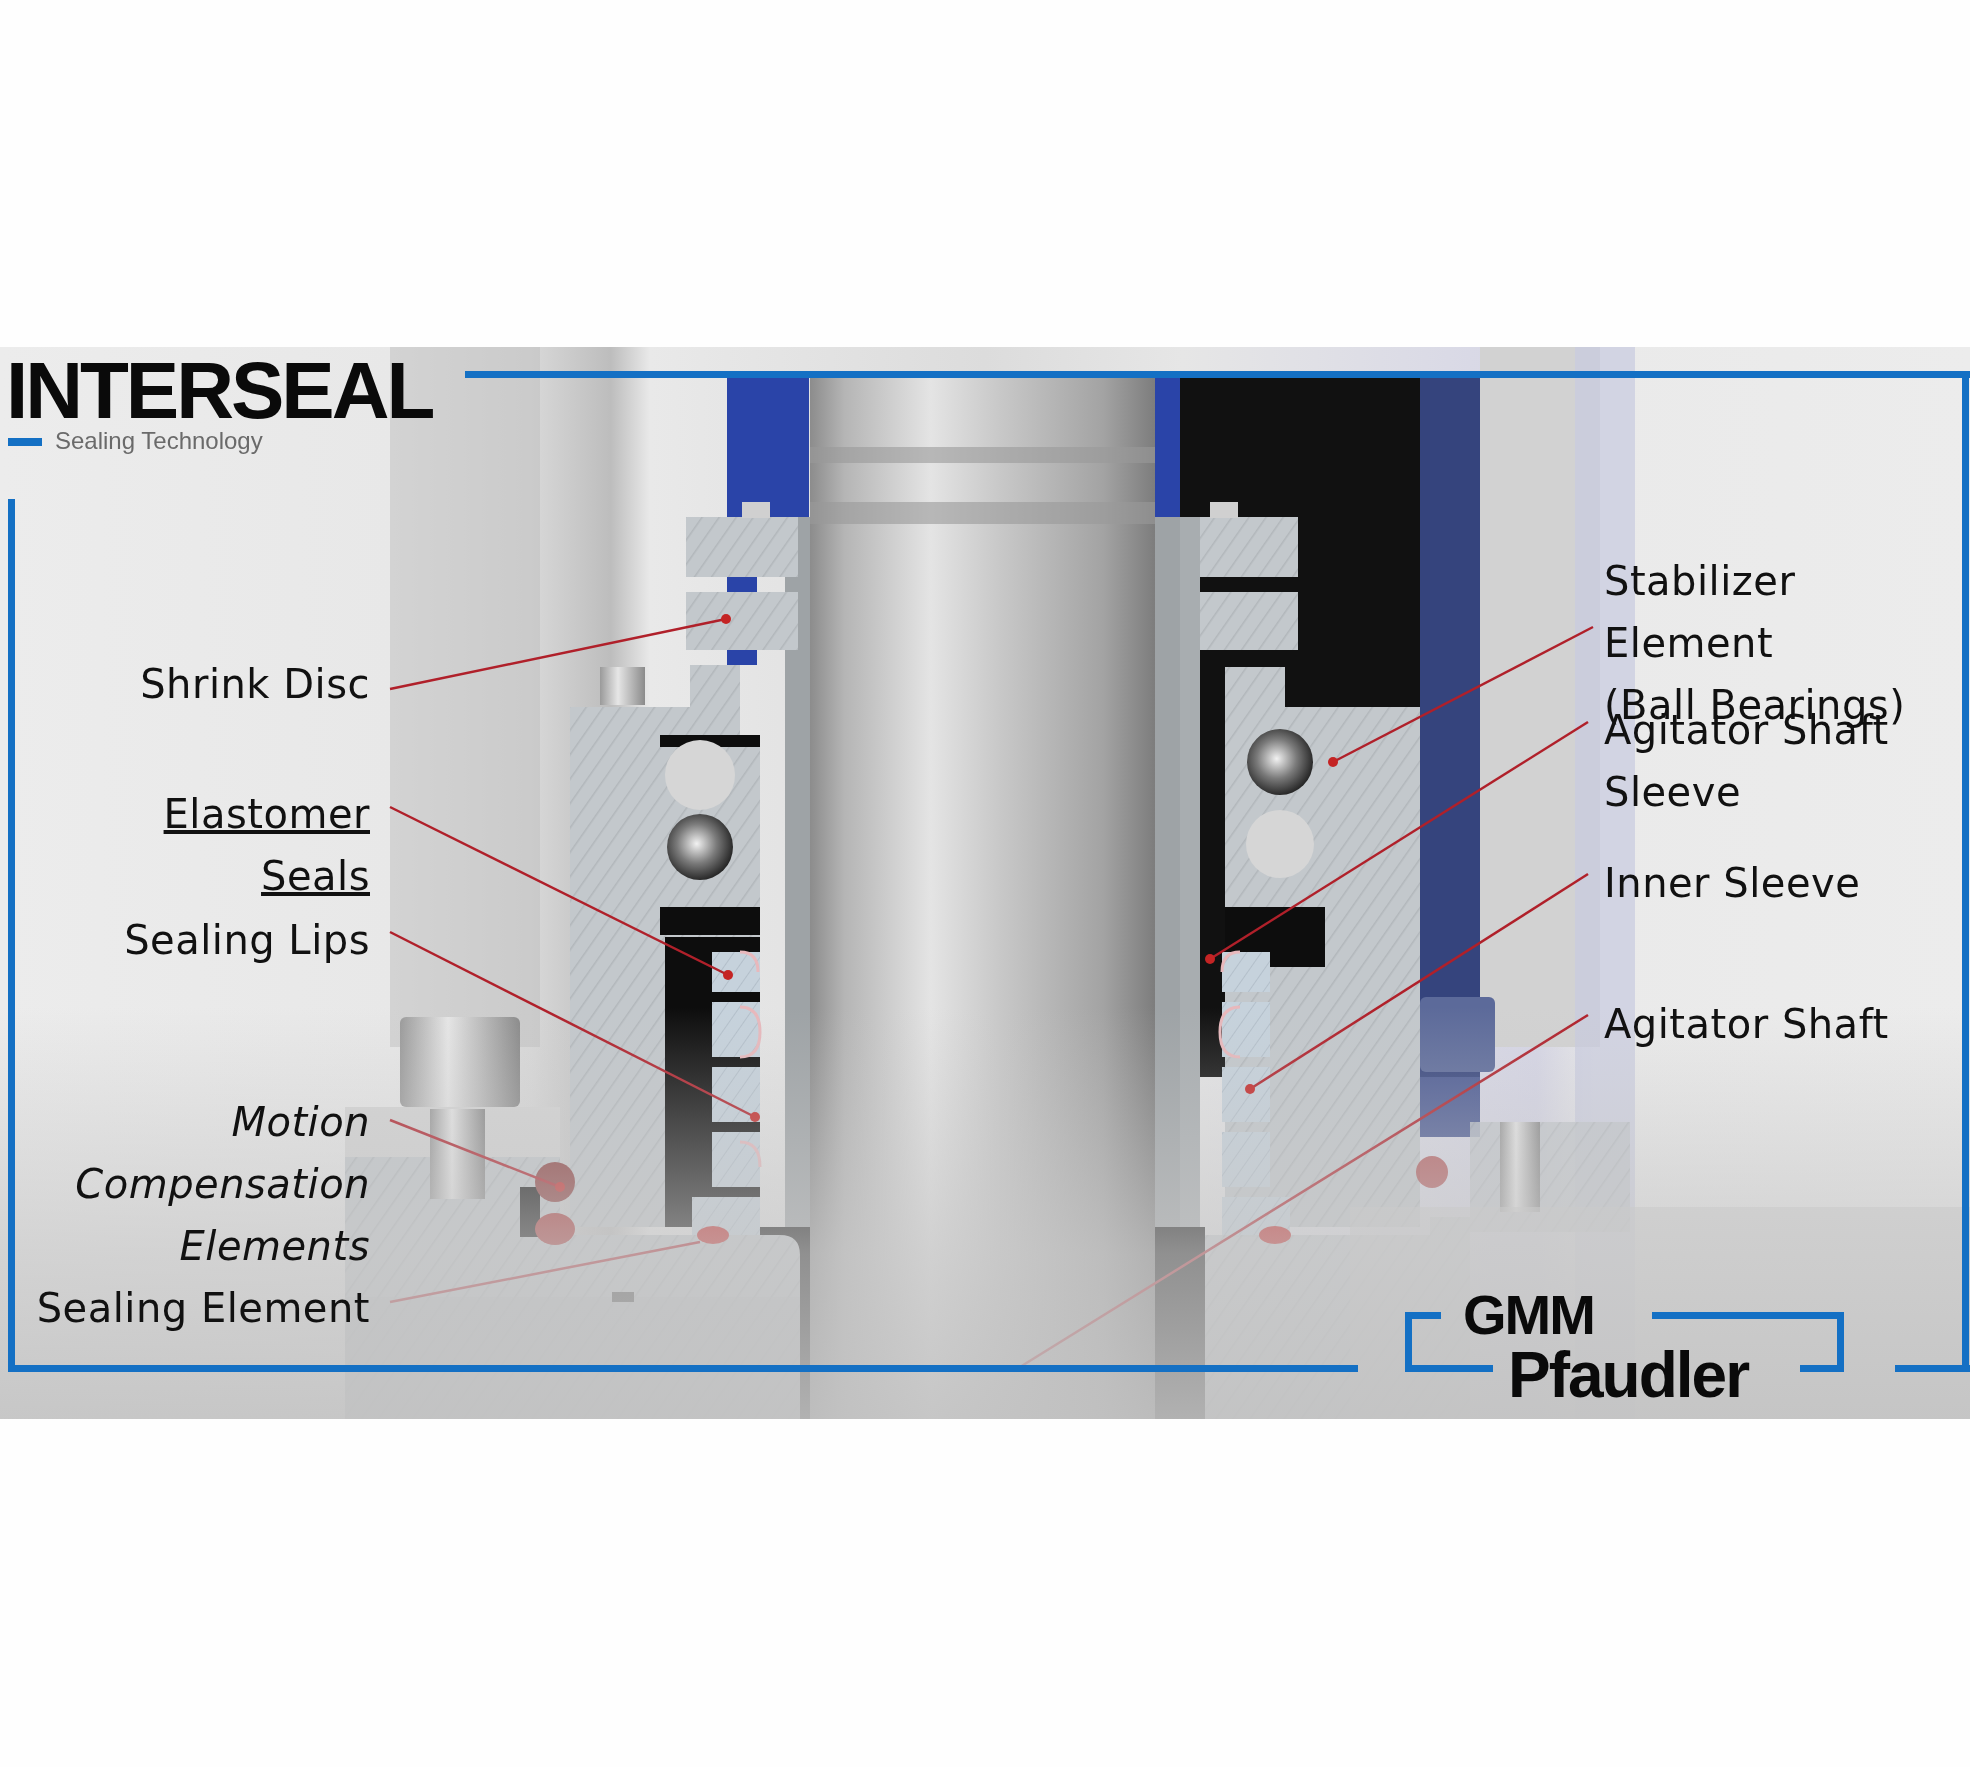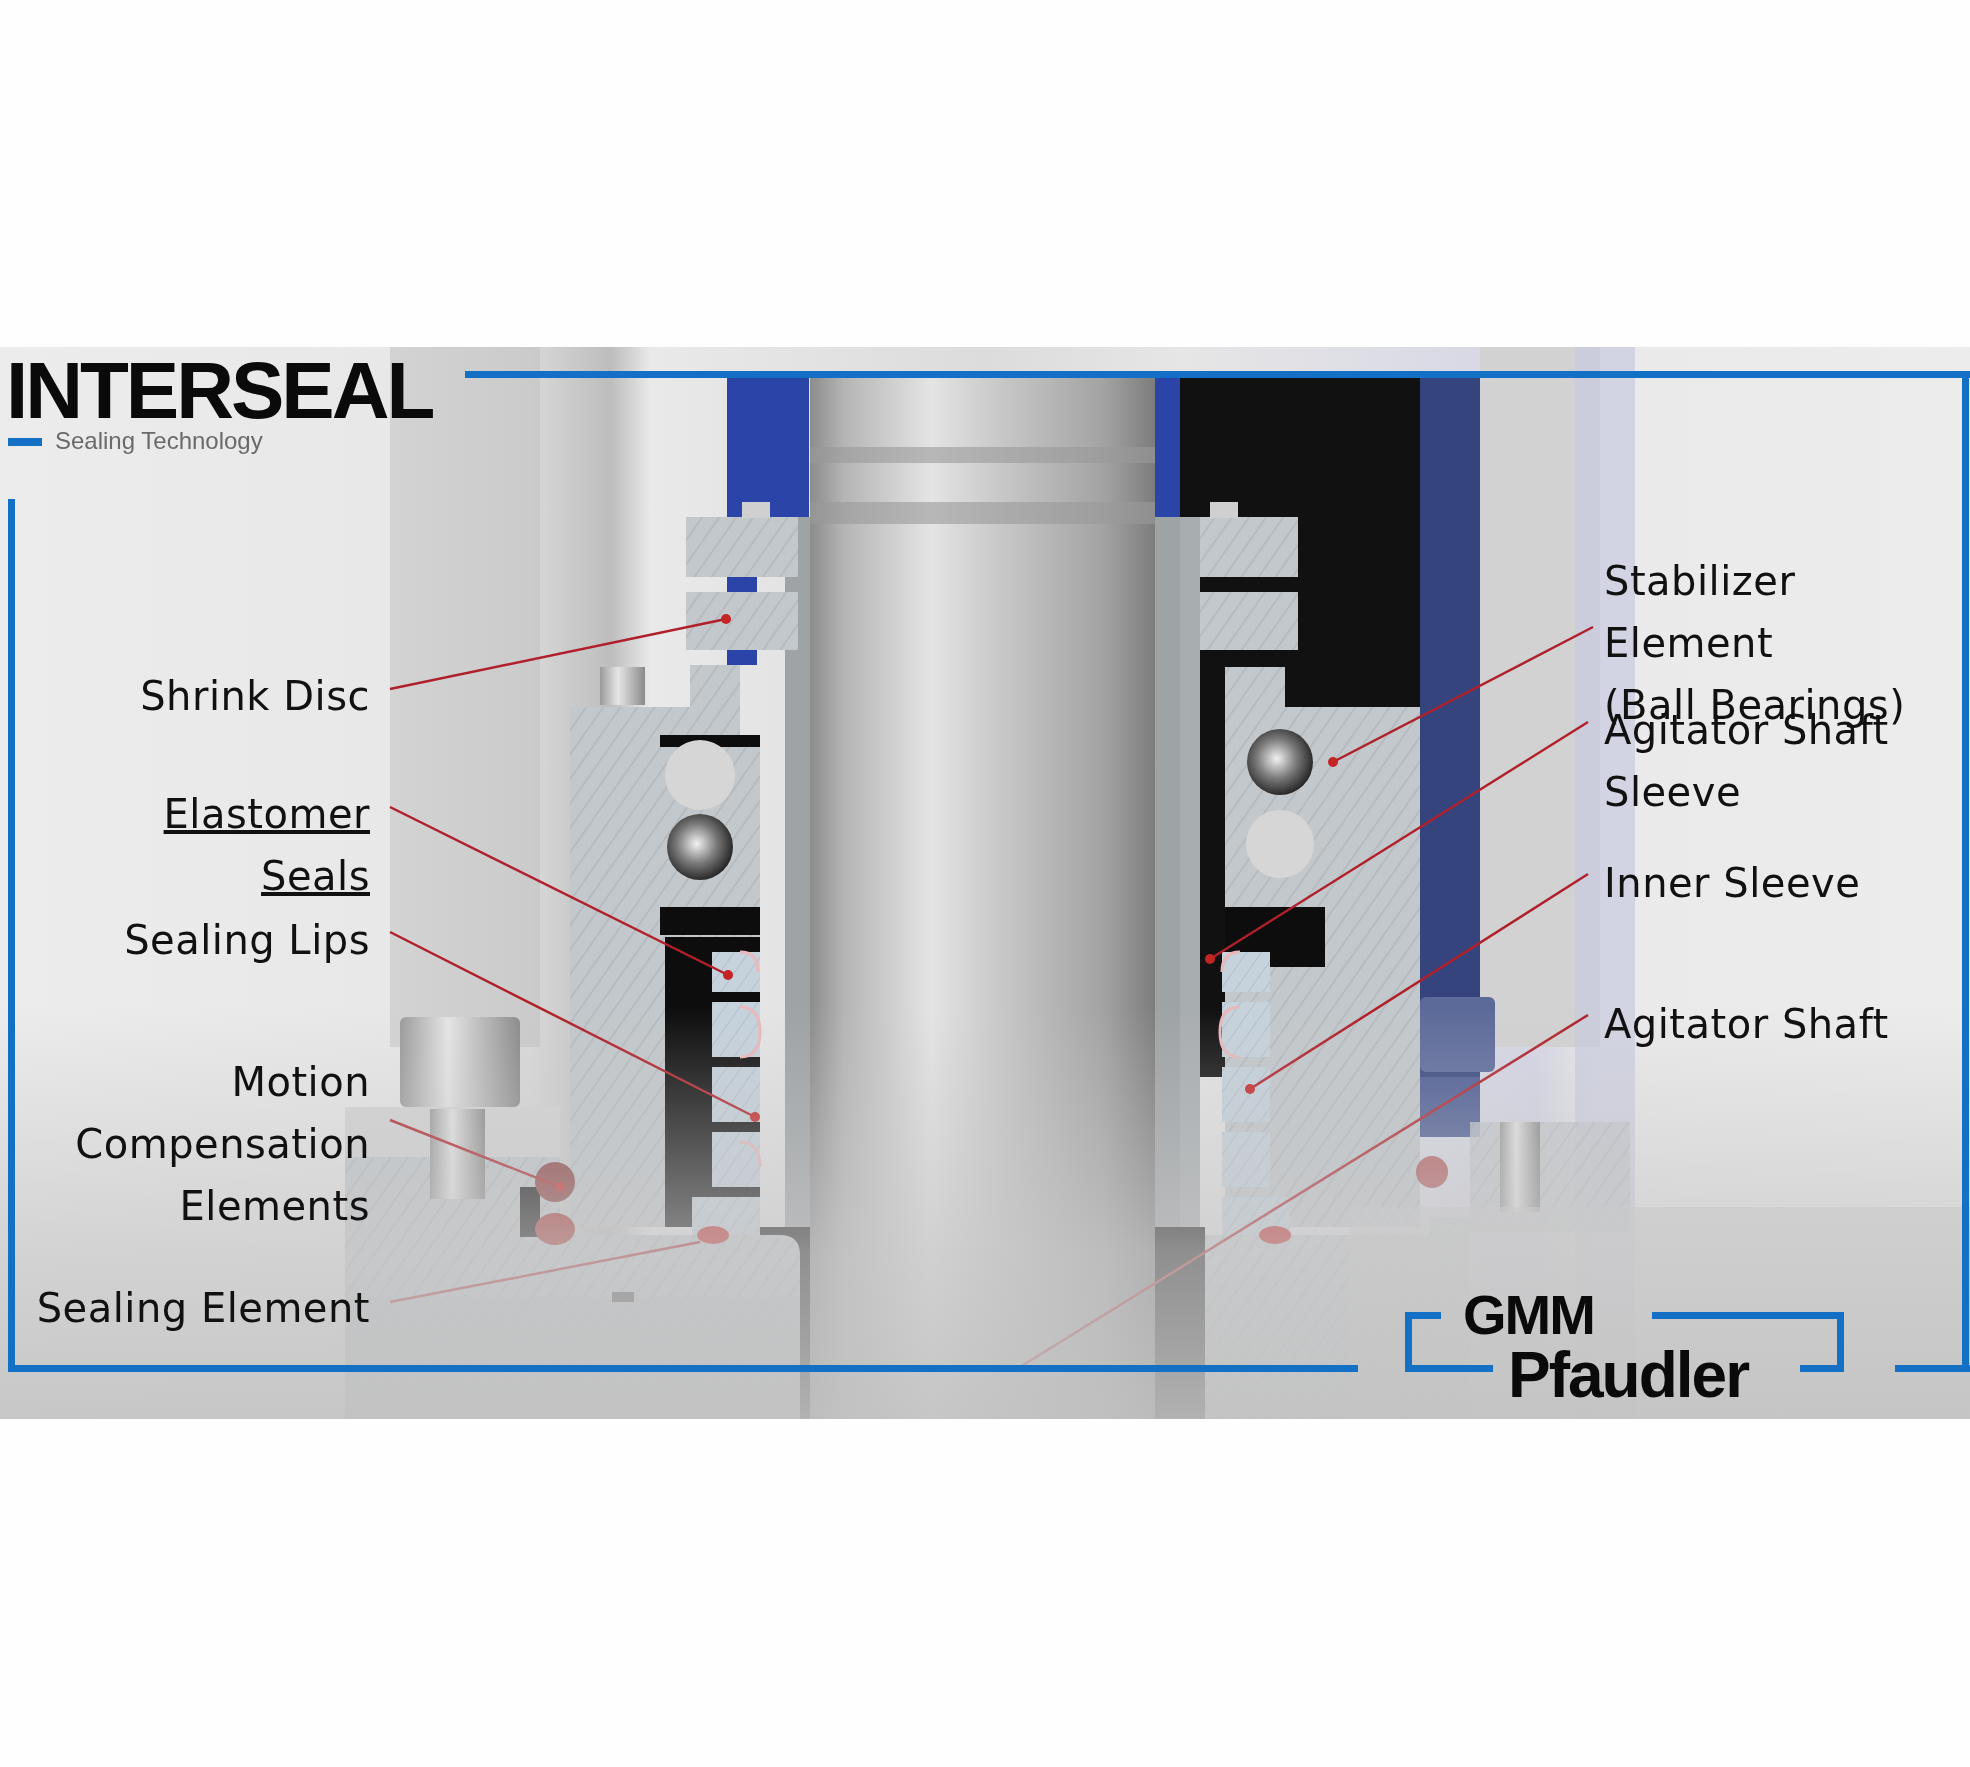--- a/index.html
+++ b/index.html
@@ -174,25 +174,25 @@
     <div class="blue-line" style="left:1405px; top:965px; width:36px; height:7px;"></div>
     <div class="blue-line" style="left:1405px; top:965px; width:7px; height:60px;"></div>
     <div class="blue-line" style="left:1405px; top:1018px; width:88px; height:7px;"></div>
     <div class="blue-line" style="left:1652px; top:965px; width:192px; height:7px;"></div>
     <div class="blue-line" style="left:1837px; top:965px; width:7px; height:60px;"></div>
     <div class="blue-line" style="left:1800px; top:1018px; width:44px; height:7px;"></div>
     <div class="gmm" style="left:1455px; top:940px; font-size:56px;margin-left:8px;">GMM</div>
     <div class="gmm" style="left:1508px; top:996px; font-size:64px;">Pfaudler</div>
   </div>
 
-  <div class="label left" style="right:1600px; top:318px;">Shrink Disc</div>
+  <div class="label left" style="right:1600px; top:306px;">Shrink Disc</div>
   <div class="label left" style="right:1600px; top:436px;text-decoration:underline;">Elastomer
 Seals</div>
   <div class="label left" style="right:1600px; top:562px;">Sealing Lips</div>
-  <div class="label left" style="right:1600px; top:704px;">Motion
+  <div class="label left" style="right:1600px; top:744px;font-style:italic;">Motion
 Compensation
 Elements</div>
   <div class="label left" style="right:1600px; top:930px;">Sealing Element</div>
 
   <div class="label" style="left:1604px; top:203px;">Stabilizer Element
 (Ball Bearings)</div>
   <div class="label" style="left:1604px; top:352px;">Agitator Shaft
 Sleeve</div>
   <div class="label" style="left:1604px; top:505px;">Inner Sleeve</div>
   <div class="label" style="left:1604px; top:646px;">Agitator Shaft</div>

